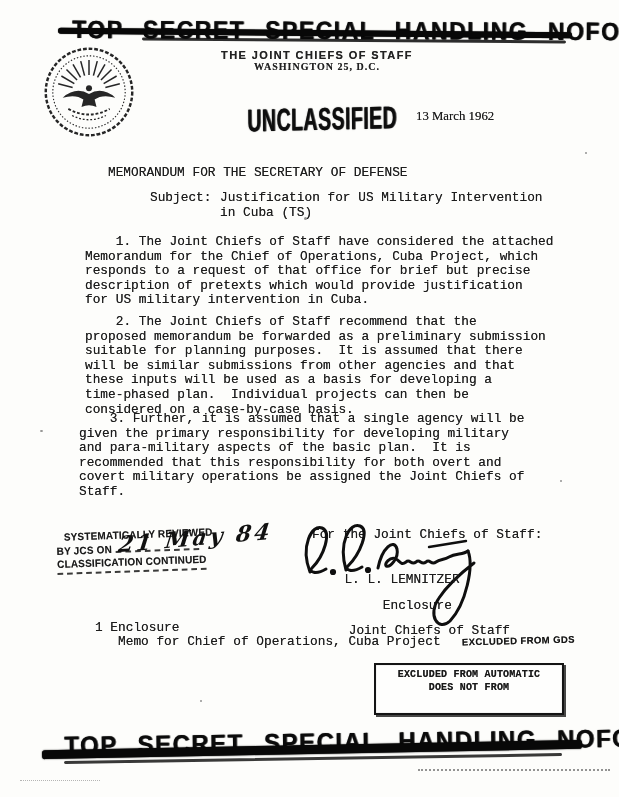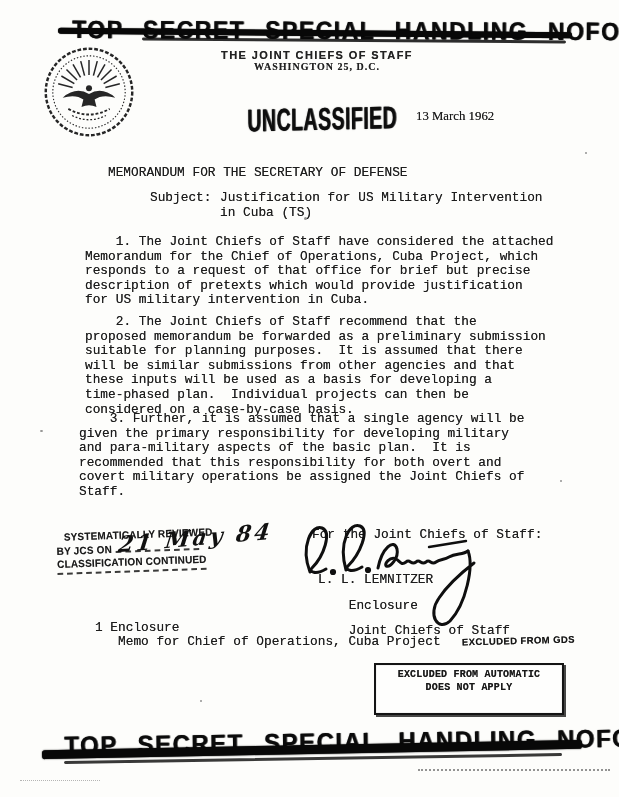--- a/index.html
+++ b/index.html
@@ -182,33 +182,33 @@
     </svg>
   </div>
 
   <div class="review-stamp">
     <div class="rl1">SYSTEMATICALLY REVIEWED</div>
     <div><span>BY JCS ON</span><span class="leader"></span></div>
     <div><span class="rl3">CLASSIFICATION CONTINUED</span></div>
   </div>
   <div class="handwritten-date">21 May 84</div>
 
-  <div class="mono" style="left:318px;top:574px;width:168px;line-height:12.8px;"><span>L. L. LEMNITZER</span><br>
+  <div class="mono" style="left:318px;top:574px;width:168px;text-align:center;line-height:12.8px;"><span>L. L. LEMNITZER</span><br>
     <span>Enclosure</span><br>
     <span>Joint Chiefs of Staff</span>
   </div>
 
   <div class="mono" style="left:95px;top:621px;line-height:13.5px;">1 Enclosure
    Memo for Chief of Operations, Cuba Project</div>
 
   <div class="excluded-gds">EXCLUDED FROM GDS</div>
 
   <div class="regrading-box">
     <div>EXCLUDED FROM AUTOMATIC</div>
-    <div>DOES NOT APPLY</div>
+    <div>DOES NOT FROM</div>
   </div>
 
   <div class="banner banner-bottom">TOP SECRET SPECIAL HANDLING NOFORN</div>
   <div class="strike strike-b1"></div>
   <div class="strike strike-b2"></div>
 
   <div class="speck" style="left:304px;top:217px;width:3px;height:3px;"></div>
   <div class="speck" style="left:96px;top:133px;width:2px;height:2px;"></div>
   <div class="speck" style="left:585px;top:152px;width:2px;height:2px;"></div>
   <div class="speck" style="left:40px;top:430px;width:3px;height:2px;"></div>

